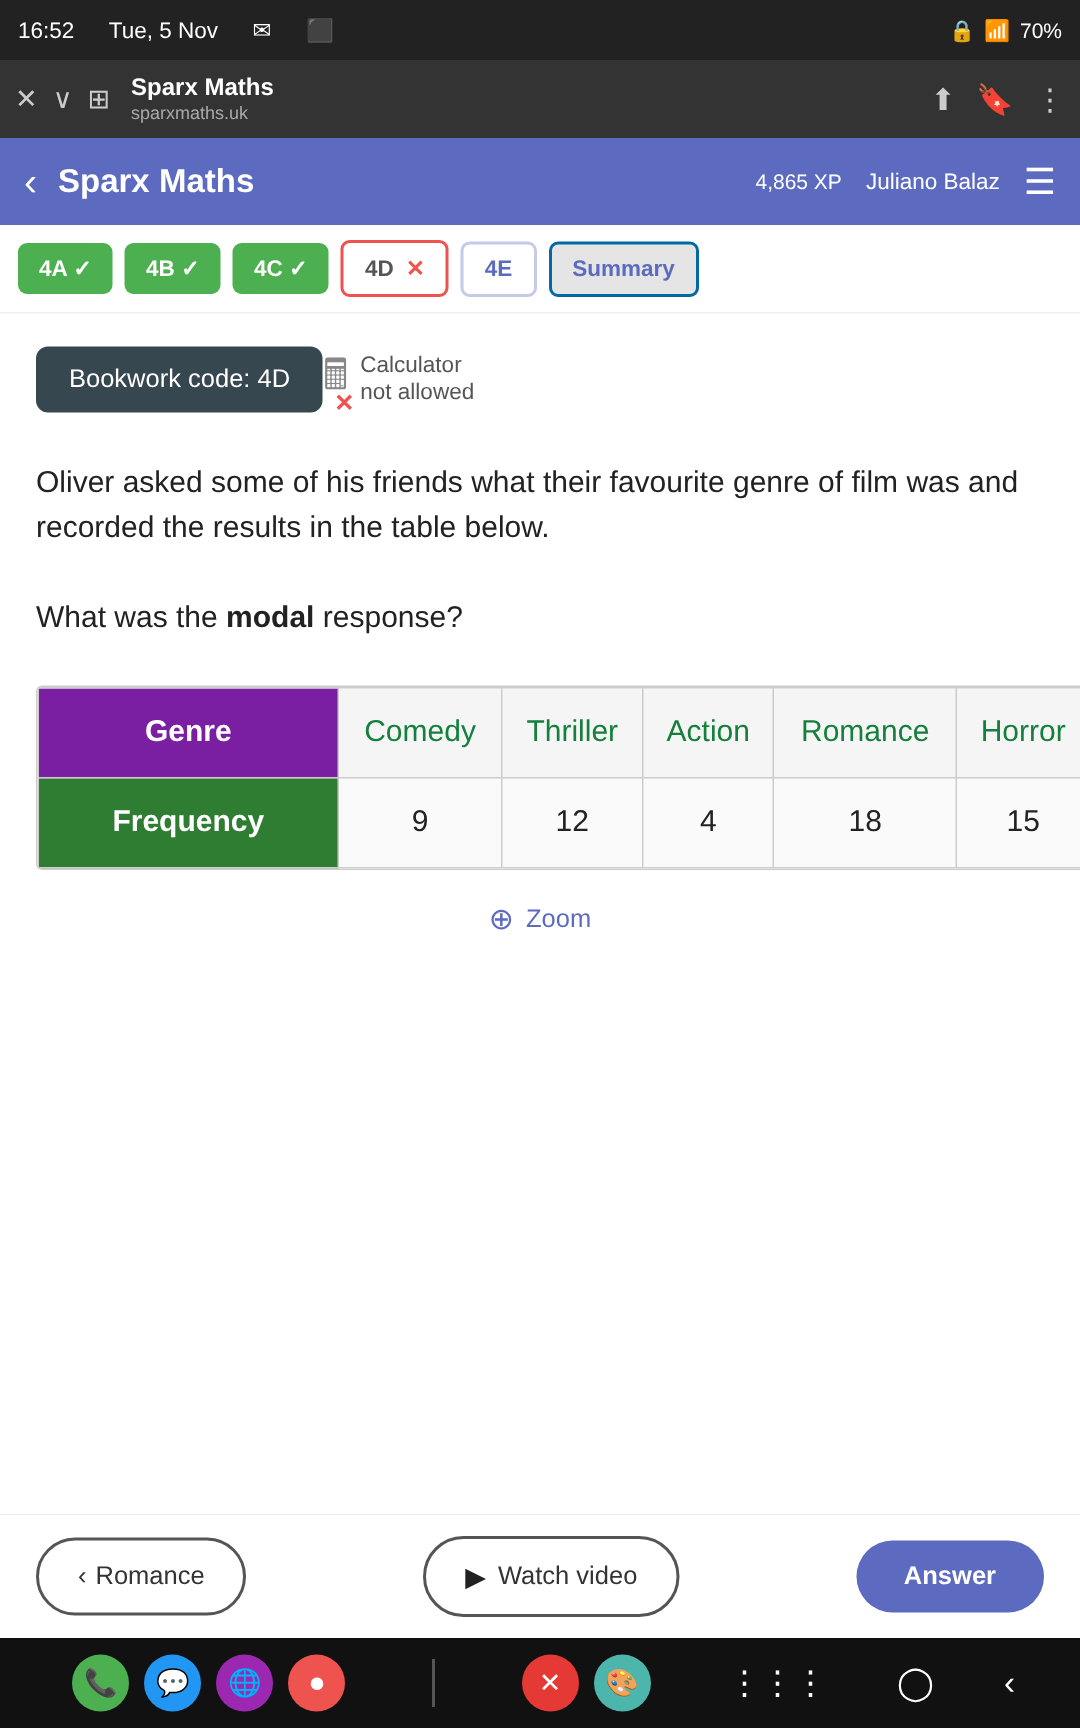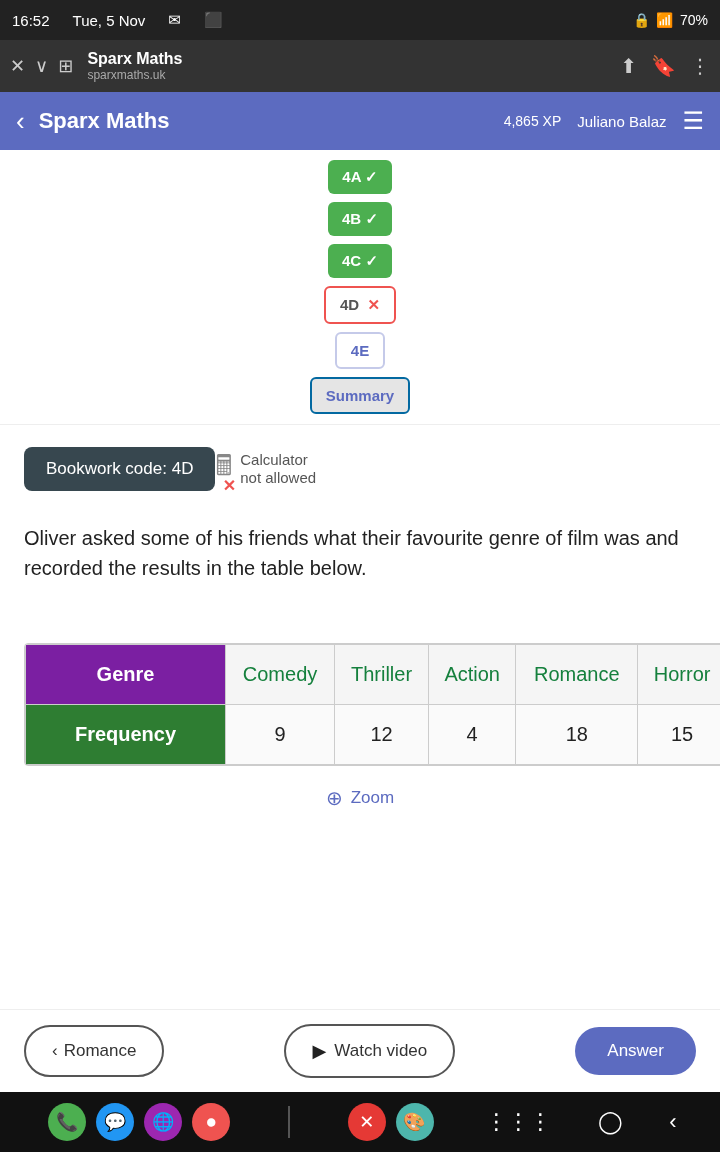--- a/index.html
+++ b/index.html
@@ -53,21 +53,20 @@
     .app-header .menu-icon { color: #fff; font-size: 24px; cursor: pointer; }
 
     
     .tab-bar {
       background: #fff;
       display: flex;
       align-items: center;
       padding: 10px 12px;
       gap: 8px;
       border-bottom: 1px solid #eee;
-      flex-direction: column;
     }
     .tab {
       padding: 8px 14px;
       border-radius: 6px;
       font-size: 15px;
       font-weight: 600;
       cursor: pointer;
     }
     .tab-green { background: #4caf50; color: #fff; }
     .tab-red { background: #fff; color: #555; border: 2px solid #ef5350; }
@@ -225,21 +224,21 @@
     }
     .btn-watch .vid-icon { color: #222; font-size: 18px; }
     .btn-answer {
       background: #5c6bc0;
       color: #fff;
       border: none;
       border-radius: 30px;
       padding: 14px 32px;
       font-size: 17px;
       cursor: pointer;
-      font-weight: 400;
+      font-weight: 700;
     }
 
     
     .android-nav {
       position: fixed;
       bottom: 0;
       left: 0;
       width: 720px;
       height: 60px;
       background: #111;
@@ -346,20 +345,23 @@
       <div class="calc-text">
         <div class="line1">Calculator</div>
         <div class="line2">not allowed</div>
       </div>
     </div>
   </div>
 
   <div class="question-text">
     <p>Oliver asked some of his friends what their favourite genre of film was and recorded the results in the table below.</p>
     <br>
+    <p>
+      <span>What was the </span><strong>modal</strong><span> response?</span>
+    </p>
   </div>
 
   <div class="table-wrapper">
     <table class="data-table">
       <thead>
         <tr>
           <th class="header-genre">Genre</th>
           <th class="col-header">Comedy</th>
           <th class="col-header">Thriller</th>
           <th class="col-header">Action</th>

